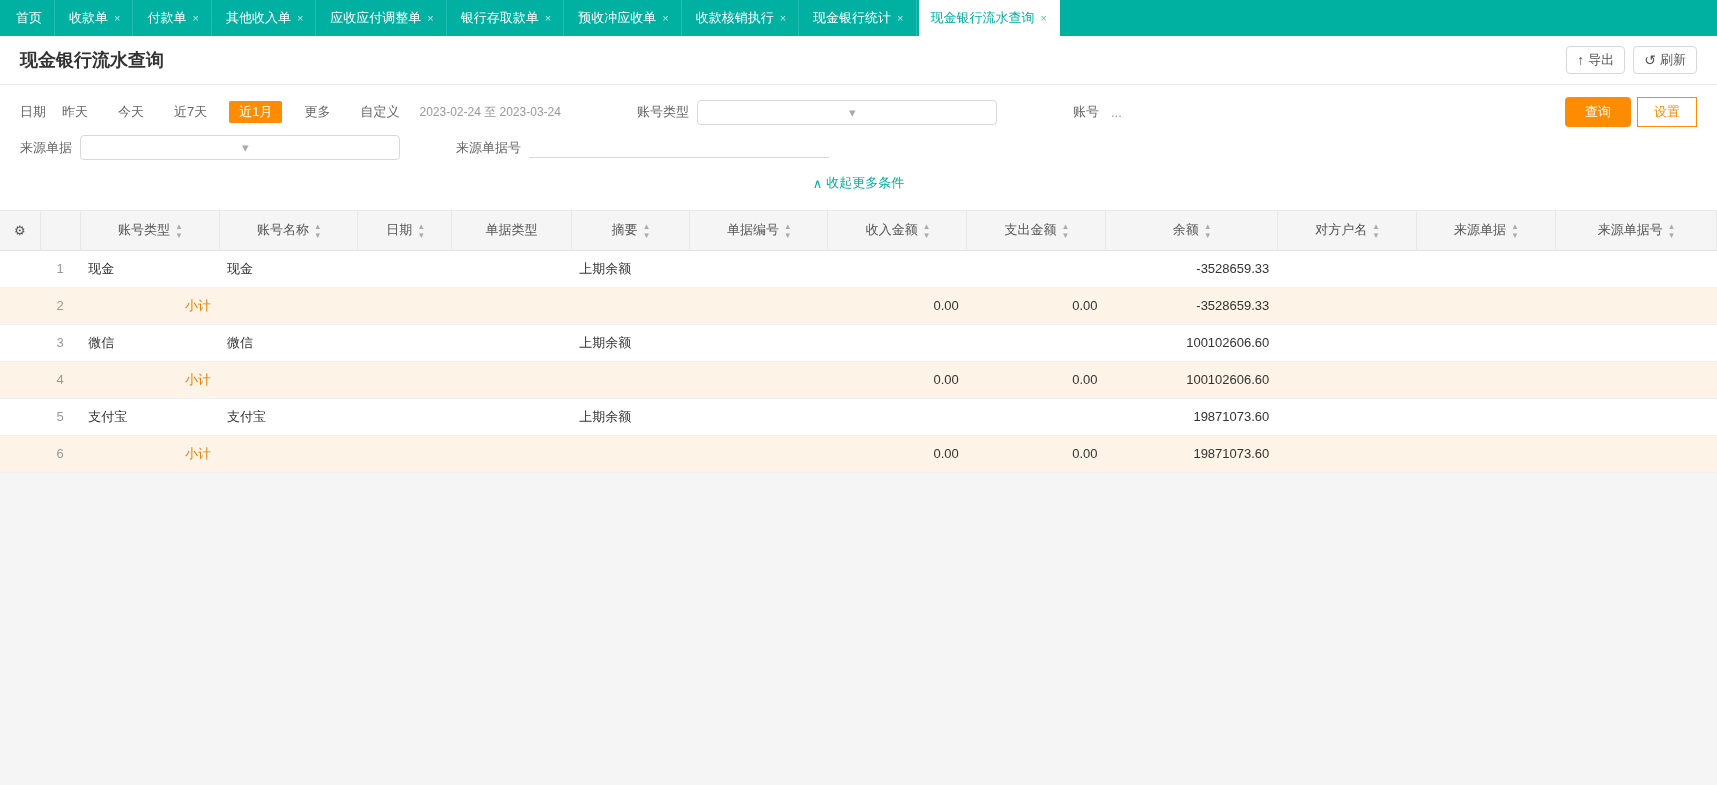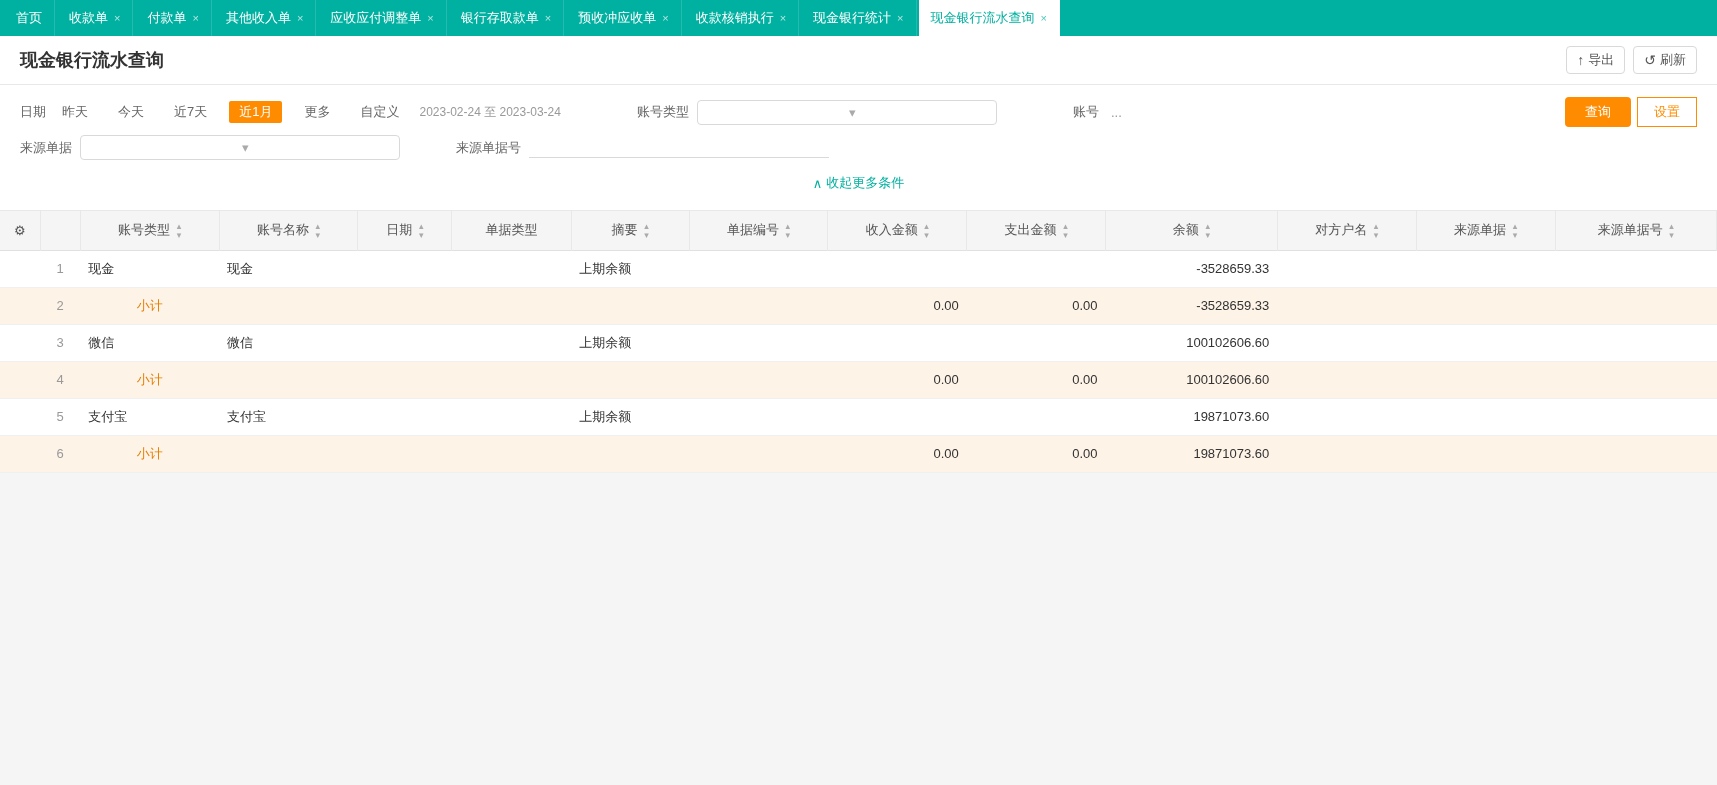--- a/index.html
+++ b/index.html
@@ -127,21 +127,21 @@
       white-space: nowrap;
     }
     thead th .sort-icons { display: inline-flex; flex-direction: column; margin-left: 3px; font-size: 9px; line-height: 1; color: #aaa; vertical-align: middle; }
     tbody tr { border-bottom: 1px solid #f0f0f0; }
     tbody tr:nth-child(even) { background: #fff; }
     tbody td { padding: 9px 8px; text-align: center; color: #333; }
     tbody td.left { text-align: left; }
     tbody td.right { text-align: right; }
     .row-subtotal { background: #fdf3e7 !important; }
     .row-num { color: #666; }
-    .subtotal-label { color: #e67e00; }
+    .subtotal-label { color: #e67e00; text-align: right; }
     .gear-th { width: 40px; }
   </style>
 </head>
 <body>
 
 <nav class="top-nav">
   <div class="nav-tab home">
     <span>首页</span>
   </div>
   <div class="nav-tab">

